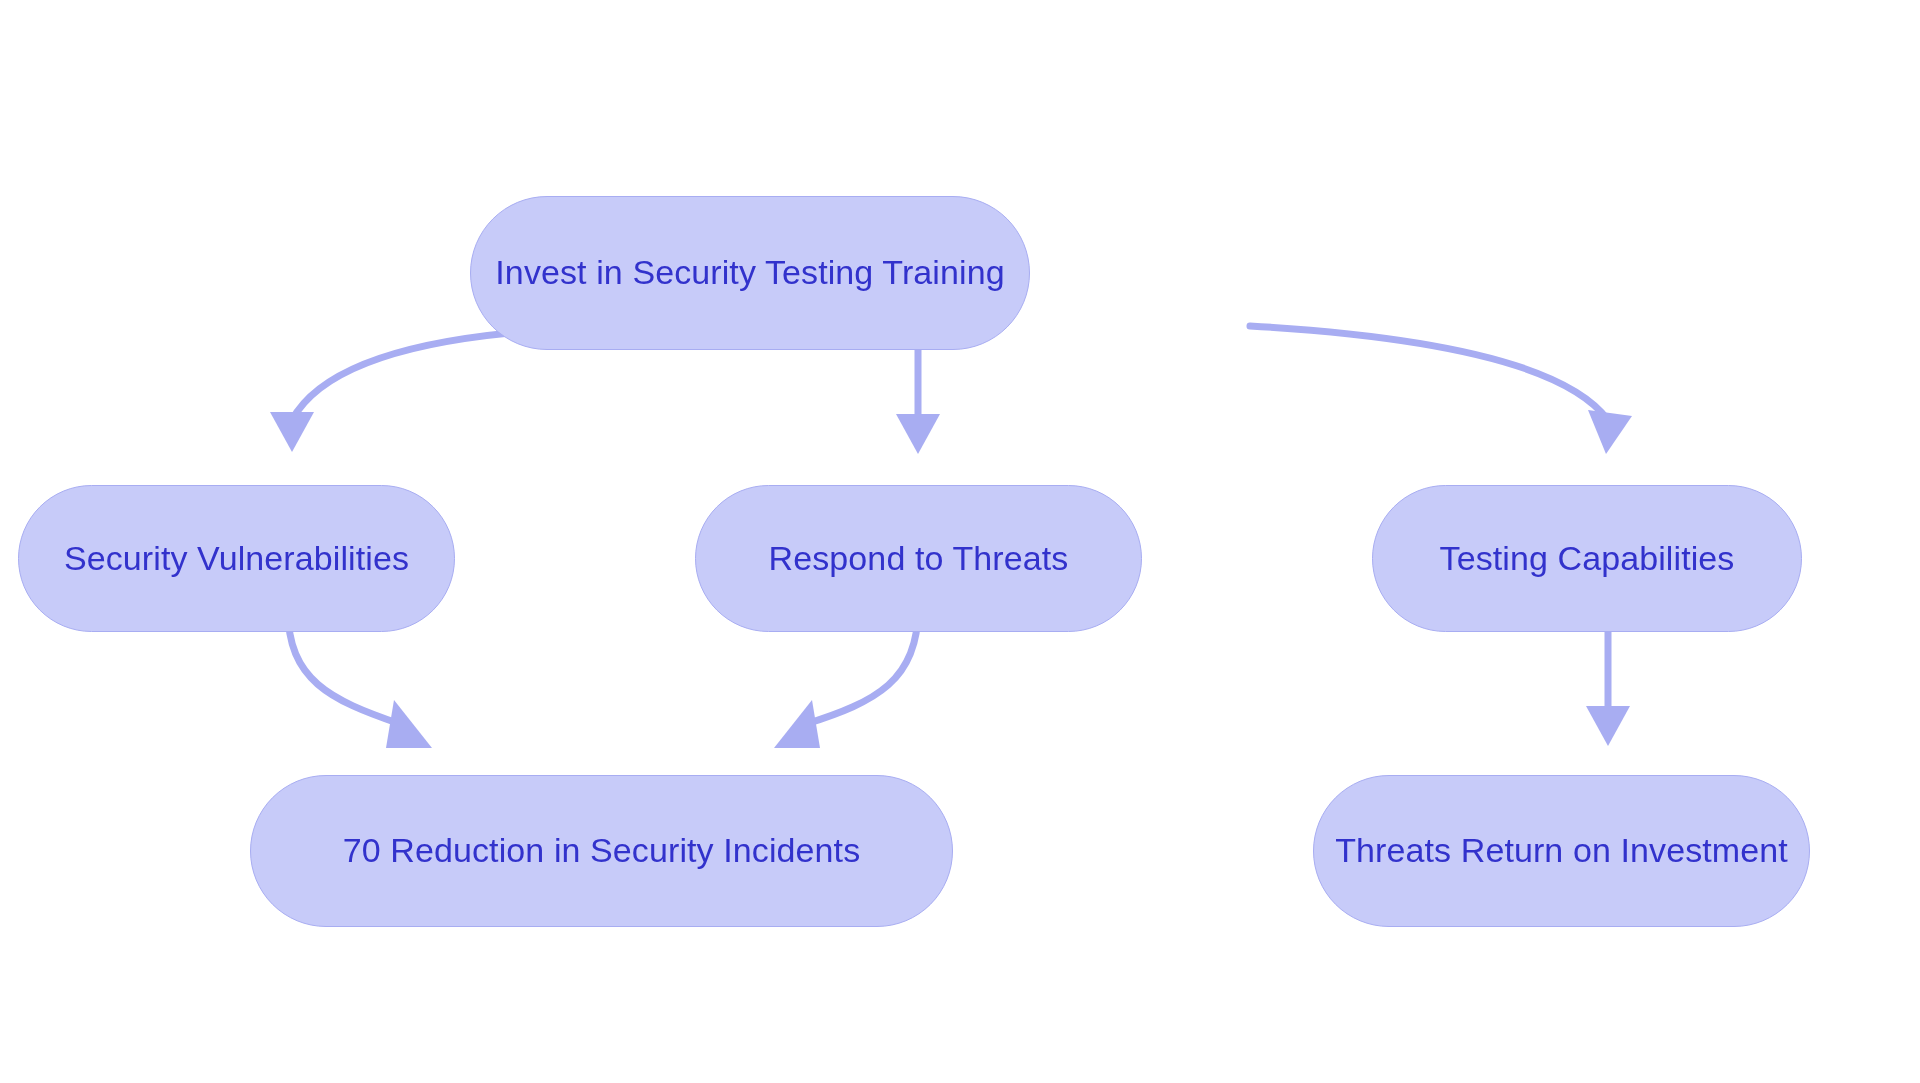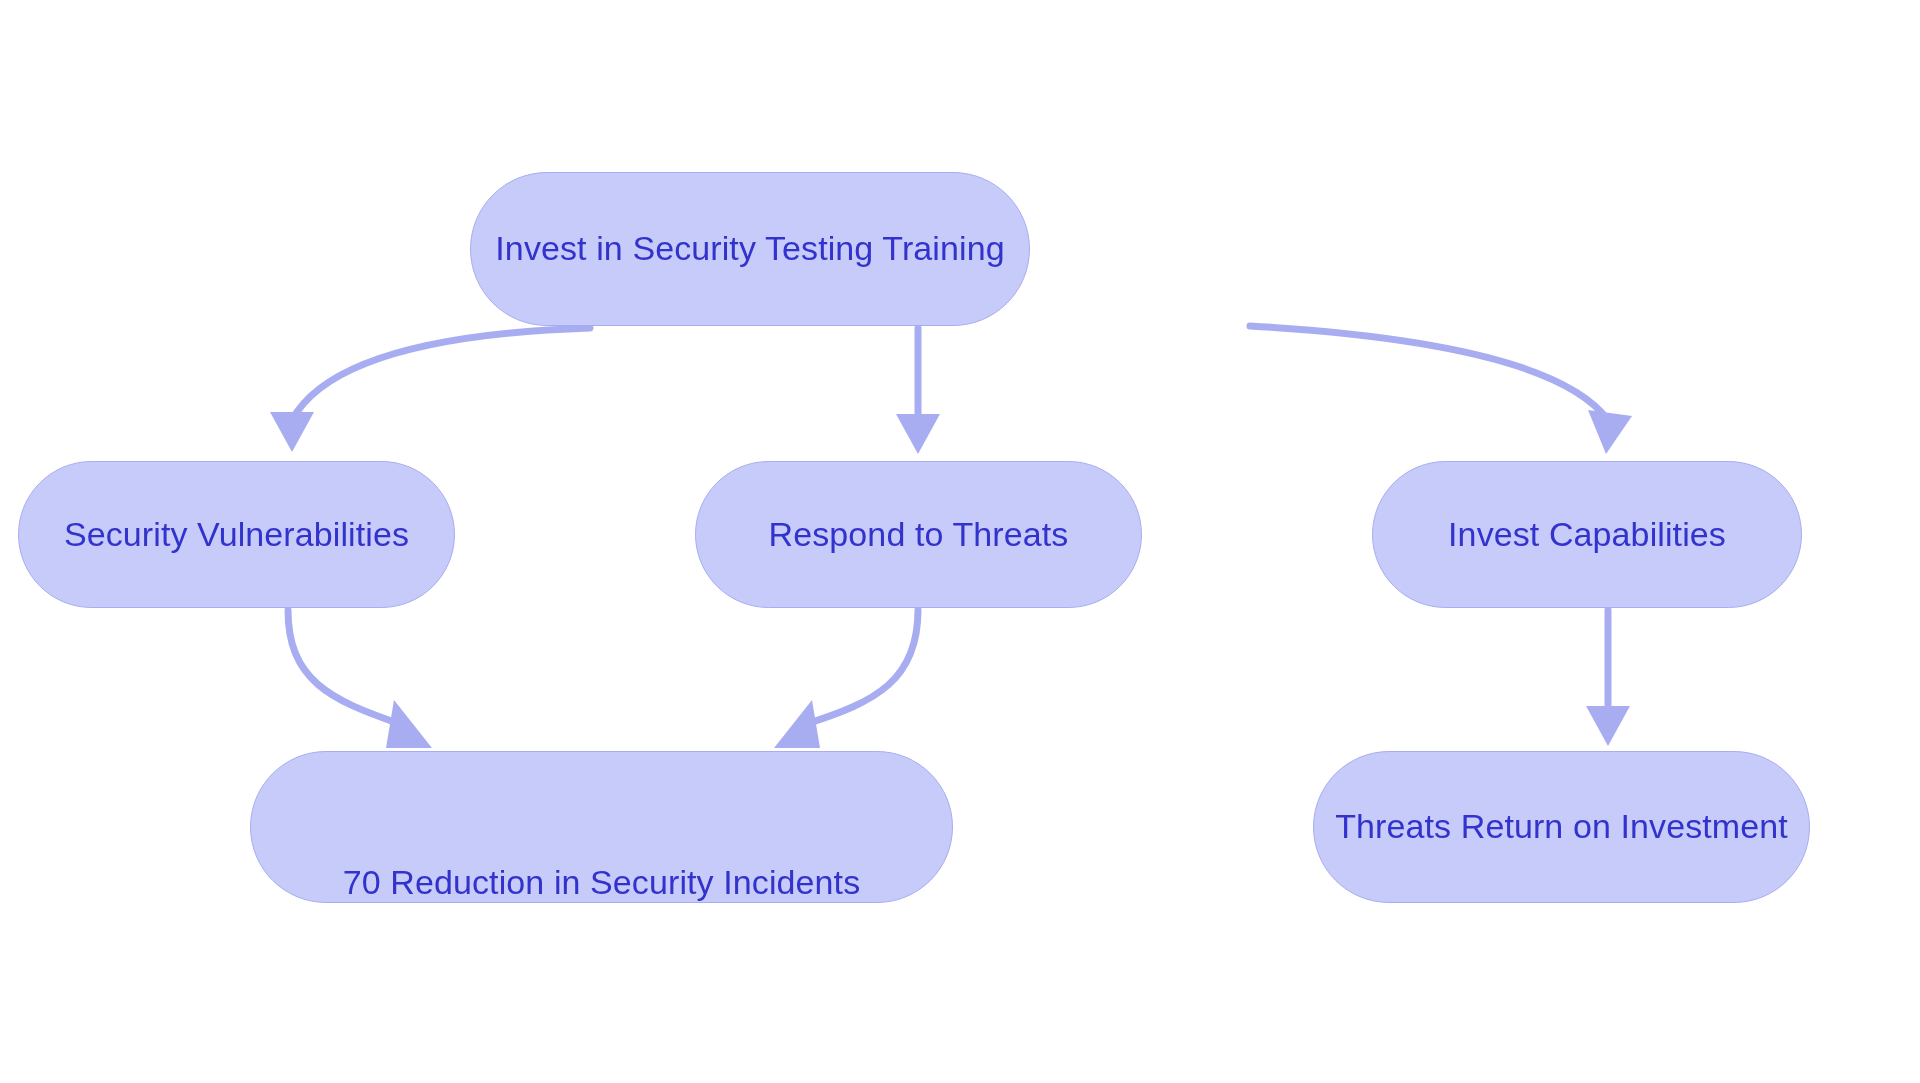--- a/index.html
+++ b/index.html
@@ -37,20 +37,21 @@
     align-items: center;
     justify-content: center;
     text-align: center;
     color: #3232cc;
     font-family: "Liberation Sans", sans-serif;
     font-weight: 400;
     letter-spacing: 0.1px;
     line-height: 1.15;
     padding: 0 26px;
     white-space: nowrap;
+    margin-top: 24px;
   }
   .flow-node-label {
     display: block;
   }
 </style>
 </head>
 <body>
 
 <div id="diagram-canvas" style="background: rgb(255, 255, 255);">
 
@@ -82,24 +83,24 @@
 
   <div class="flow-node" id="node-1" style="left: 18px; top: 461px; width: 437px; height: 147px; font-size: 34px; background: rgb(199, 203, 249); border-color: rgb(168, 173, 242); color: rgb(50, 50, 204);">
     <span class="flow-node-label">Security Vulnerabilities</span>
   </div>
 
   <div class="flow-node" id="node-2" style="left: 695px; top: 461px; width: 447px; height: 147px; font-size: 34px; background: rgb(199, 203, 249); border-color: rgb(168, 173, 242); color: rgb(50, 50, 204);">
     <span class="flow-node-label">Respond to Threats</span>
   </div>
 
   <div class="flow-node" id="node-3" style="left: 1372px; top: 461px; width: 430px; height: 147px; font-size: 34px; background: rgb(199, 203, 249); border-color: rgb(168, 173, 242); color: rgb(50, 50, 204);">
-    <span class="flow-node-label">Invest Capabilities</span>
+    <span class="flow-node-label">Testing Capabilities</span>
   </div>
 
-  <div class="flow-node" id="node-4" style="left: 250px; top: 751px; width: 703px; height: 152px; font-size: 34px; background: rgb(199, 203, 249); border-color: rgb(168, 173, 242); color: rgb(50, 50, 204); align-items: flex-end;">
+  <div class="flow-node" id="node-4" style="left: 250px; top: 751px; width: 703px; height: 152px; font-size: 34px; background: rgb(199, 203, 249); border-color: rgb(168, 173, 242); color: rgb(50, 50, 204);">
     <span class="flow-node-label">70 Reduction in Security Incidents</span>
   </div>
 
   <div class="flow-node" id="node-5" style="left: 1313px; top: 751px; width: 497px; height: 152px; font-size: 34px; background: rgb(199, 203, 249); border-color: rgb(168, 173, 242); color: rgb(50, 50, 204);">
     <span class="flow-node-label">Threats Return on Investment</span>
   </div>
 
 </div>
 
 </body></html>

